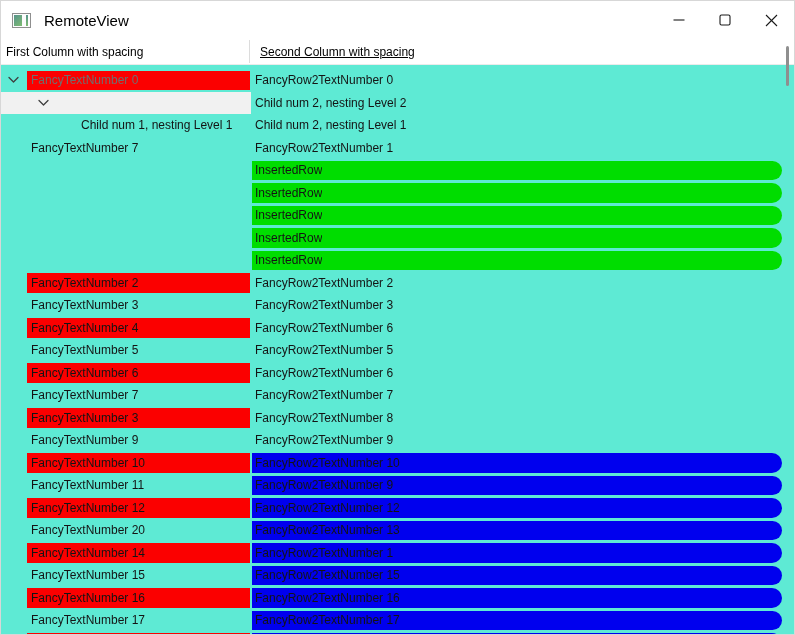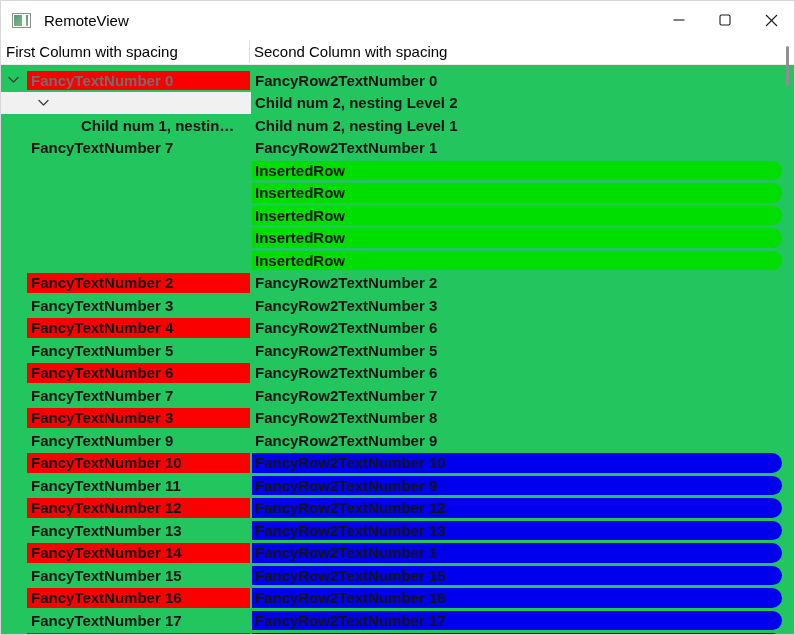--- a/index.html
+++ b/index.html
@@ -3,21 +3,21 @@
 <meta charset="utf-8">
 <style>
   html,body{margin:0;padding:0;}
   body{
     width:795px;height:635px;overflow:hidden;background:#fff;
     font-family:"Liberation Sans",sans-serif;
     -webkit-font-smoothing:antialiased;
   }
   .window{
     position:relative;width:795px;height:635px;box-sizing:border-box;
-    border:1px solid #d7d7d7;background:#22c55e;overflow:hidden;
+    border:1px solid #d7d7d7;background:#5eead4;overflow:hidden;
   }
   
   .titlebar{
     position:absolute;left:0;top:0;right:0;height:38px;background:#fff;
     display:flex;align-items:center;
   }
   .app-icon{
     position:relative;width:17px;height:13px;margin-left:11px;
     border:1px solid #8f8f8f;background:#fdfdfd;box-sizing:content-box;flex:0 0 auto;
   }
@@ -29,32 +29,32 @@
     content:"";position:absolute;right:2px;top:1px;bottom:1px;width:2px;
     background:linear-gradient(#57948c,#7fbc72);
   }
   .title-text{margin-left:13px;font-size:15px;color:#000;}
   .caption-buttons{margin-left:auto;display:flex;height:38px;}
   .caption-btn{width:46px;height:38px;display:flex;align-items:center;justify-content:center;cursor:default;}
   .caption-btn svg{display:block;}
   
   .header-row{
     position:absolute;left:0;top:38px;right:0;height:25px;background:#fff;
-    border-bottom:1px solid #ebebeb;font-size:15px;color:#000;
+    border-bottom:1px solid #ebebeb;font-size:12px;color:#000;
   }
   .hcell{position:absolute;top:0;bottom:0;display:flex;align-items:center;}
   .hcell.first{left:5px;width:240px;}
-  .hcell.second{left:253px;right:0;}
+  .hcell.second{left:259px;right:0;text-decoration:underline;}
   .header-divider{position:absolute;left:248px;top:1px;bottom:1px;width:1px;background:#dcdcdc;}
   
   .tree{
     position:absolute;left:0;top:64px;right:0;bottom:0;overflow:hidden;
     padding-top:4px;
   }
-  .row{position:relative;height:22.5px;font-size:15px;color:#141414;font-weight:bold;}
+  .row{position:relative;height:22.5px;font-size:12px;color:#141414;}
   .c1{position:absolute;left:0;top:0;bottom:0;width:250px;}
   .rowbg-gray .c1{background:#f1f1f1;}
   .chev{position:absolute;top:50%;margin-top:-4px;left:7px;width:11px;height:8px;}
   .d1 .chev{left:37px;}
   .c1wrap{
     position:absolute;left:26px;right:1px;top:1.5px;bottom:1.5px;
     display:flex;align-items:center;padding-left:4px;box-sizing:border-box;
   }
   .d1 .c1wrap{left:53px;}
   .d2 .c1wrap{left:76px;}
@@ -388,21 +388,21 @@
       <div class="c2wrap">
         <span class="c2t">FancyRow2TextNumber 12</span>
       </div>
     </div>
   </div>
 
   <div class="row d0 c2bg-blue">
     <div class="c1">
 
       <div class="c1wrap">
-        <span class="c1t">FancyTextNumber 13</span>
+        <span class="c1t">FancyTextNumber 20</span>
       </div>
     </div>
     <div class="c2">
       <div class="c2wrap">
         <span class="c2t">FancyRow2TextNumber 13</span>
       </div>
     </div>
   </div>
 
   <div class="row d0 c1bg-red c2bg-blue">

